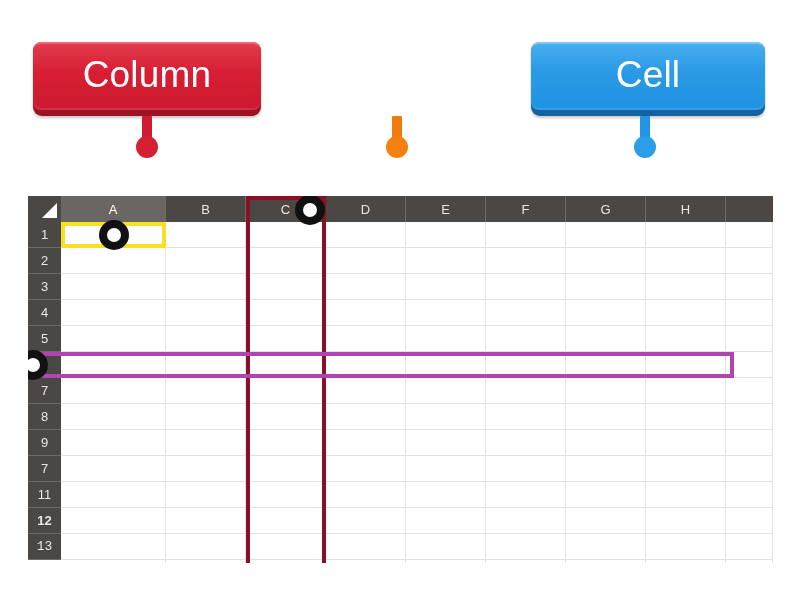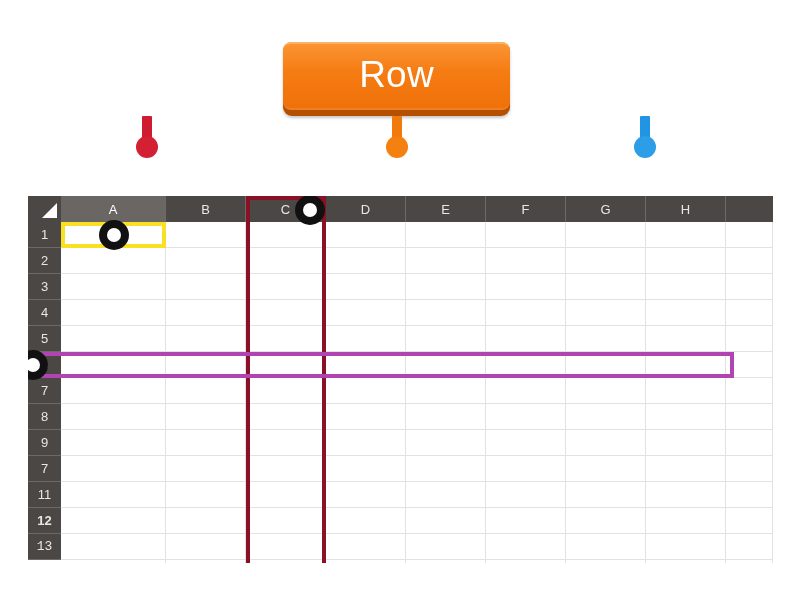--- a/index.html
+++ b/index.html
@@ -232,35 +232,40 @@
     width: 14px; height: 14px;
     border-radius: 50%;
     background: #ffffff;
   }
 </style>
 </head>
 <body>
 
 <div class="callouts">
 
+  <div class="callout" id="callout-column">
+    <div class="face">
+      <span class="label">Column</span>
+    </div>
+  </div>
   <div class="connector" id="conn-column">
     <div class="stem"></div>
     <div class="dot"></div>
   </div>
 
-  <div class="callout" id="callout-row">
-    <div class="face">
-      <span class="label">Row</span>
-    </div>
-  </div>
   <div class="connector" id="conn-row">
     <div class="stem"></div>
     <div class="dot"></div>
   </div>
 
+  <div class="callout" id="callout-cell">
+    <div class="face">
+      <span class="label">Cell</span>
+    </div>
+  </div>
   <div class="connector" id="conn-cell">
     <div class="stem"></div>
     <div class="dot"></div>
   </div>
 
 </div>
 
 <div class="sheet">
   <div class="sheet-inner" id="sheet-inner">
 

